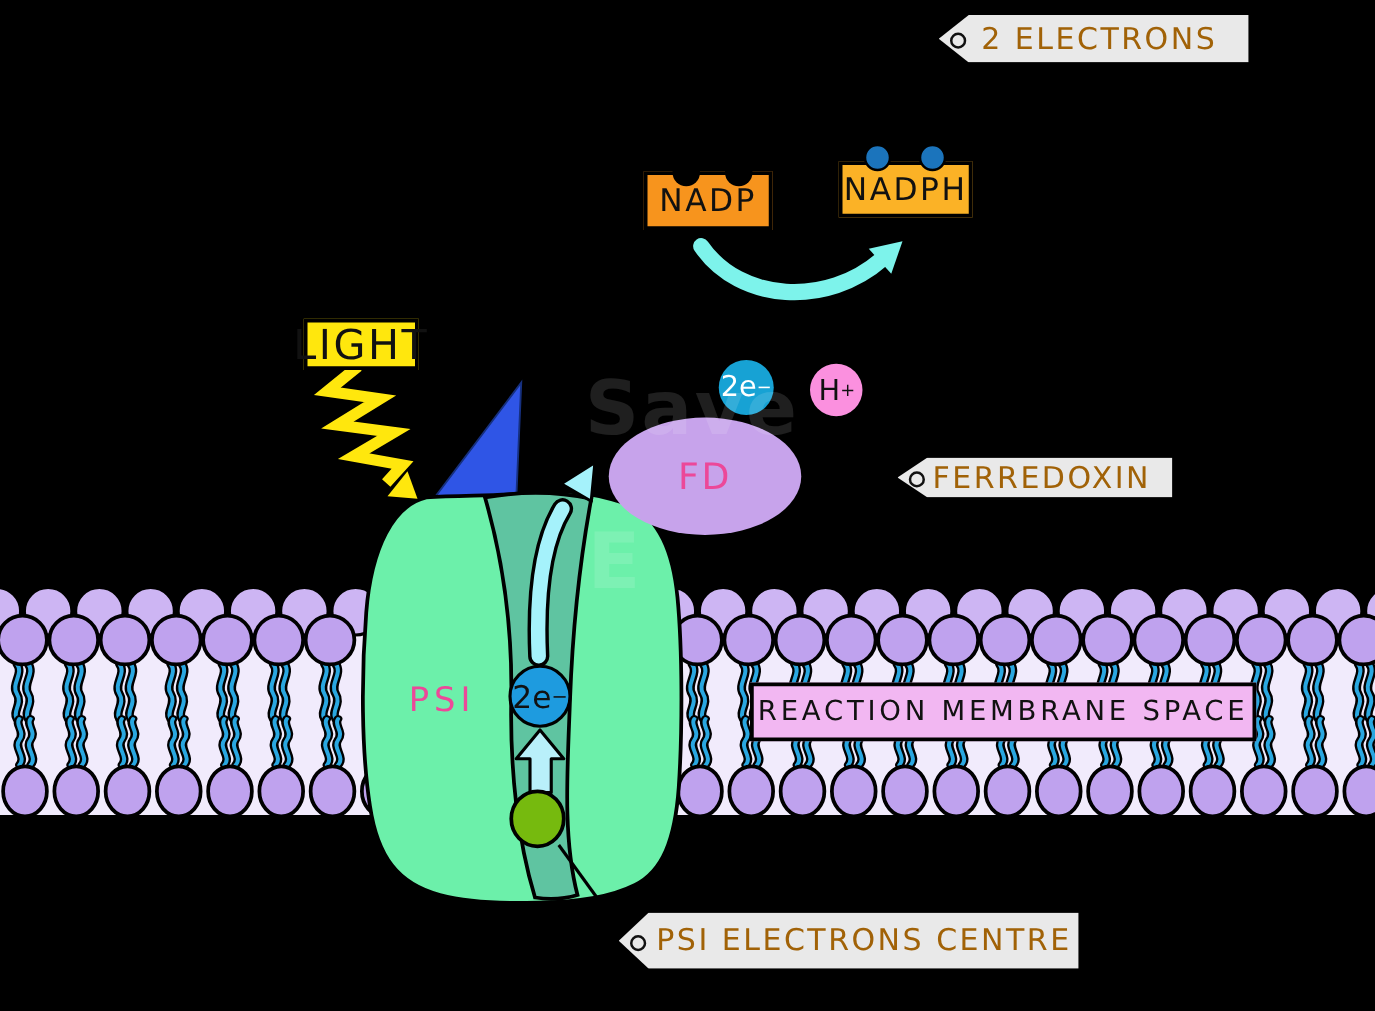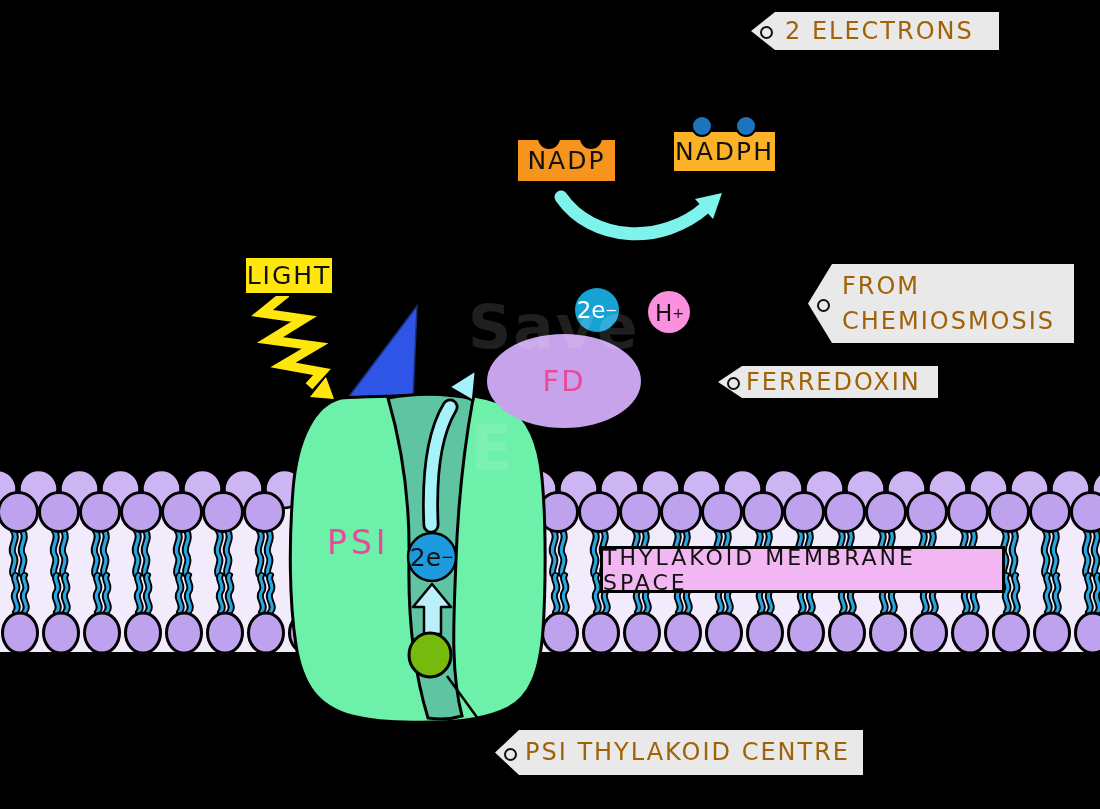--- a/index.html
+++ b/index.html
@@ -207,57 +207,52 @@
   </svg>
 
   <div class="watermark" style="left:468px;top:292px;font-size:60px;text-align:right;">Save</div>
   <div class="watermark" style="left:470px;top:412px;font-size:62px;">E</div>
 
   <div class="tag" style="left:751px;top:12px;width:214px;height:38px;">
     <span class="hole"></span>
     <span>2 ELECTRONS</span>
   </div>
 
-  <div class="tag" style="left:808px;top:264px;width:232px;height:79px;">
-    <span class="hole"></span>
-    <span>FROM</span>
-    <span>CHEMIOSMOSIS</span>
-  </div>
 
   <div class="tag" style="left:718px;top:366px;width:192px;height:32px;padding-left:28px;">
     <span class="hole"></span>
     <span>FERREDOXIN</span>
   </div>
 
   <div class="tag" style="left:495px;top:730px;width:338px;height:45px;padding-left:30px;">
     <span class="hole"></span>
-    <span>PSI THYLAKOID CENTRE</span>
-  </div>
-
-  <div class="box" style="left:243px;top:255px;width:92px;height:41px;background:var(--yellow-light);font-size:25px;">
+    <span>PSI ELECTRONS CENTRE</span>
+  </div>
+
+  <div class="box" style="left:243px;top:255px;width:92px;height:41px;background:var(--yellow-light);font-size:33px;">
     <span>LIGHT</span>
   </div>
 
   <div class="box" style="left:515px;top:137px;width:103px;height:47px;background:var(--orange-nadp);font-size:25px;justify-content:center;">
     <span class="nadp-notch" style="left:20px;"></span>
     <span class="nadp-notch" style="left:62px;"></span>
     <span>NADP</span>
   </div>
 
   <div class="box" style="left:671px;top:129px;width:107px;height:45px;background:var(--orange-nadph);font-size:25px;">
     <span class="nadph-dot" style="left:17px;top:-17px;"></span>
     <span class="nadph-dot" style="left:61px;top:-17px;"></span>
     <span>NADPH</span>
   </div>
 
   <div class="box" style="left:600px;top:546px;width:405px;height:47px;background:var(--pink-space-box);font-size:22px;letter-spacing:3px;">
-    <span>THYLAKOID MEMBRANE SPACE</span>
-  </div>
-
-  <div class="lbl" style="left:327px;top:523px;font-size:33px;letter-spacing:4px;">PSI</div>
+    <span>REACTION MEMBRANE SPACE</span>
+  </div>
+
+  <div class="lbl" style="left:327px;top:545px;font-size:27px;letter-spacing:4px;">PSI</div>
   <div class="lbl" style="left:534px;top:364px;width:60px;text-align:center;font-size:29px;letter-spacing:2px;">FD</div>
 
   <div class="circle-text" style="left:572px;top:294px;width:50px;height:32px;color:#fff;">
     <span>2e</span>
       <span class="sup">−</span>
   </div>
   <div class="circle-text" style="left:649px;top:297px;width:41px;height:31px;color:#111;">
     <span>H</span>
       <span class="sup">+</span>
   </div>

